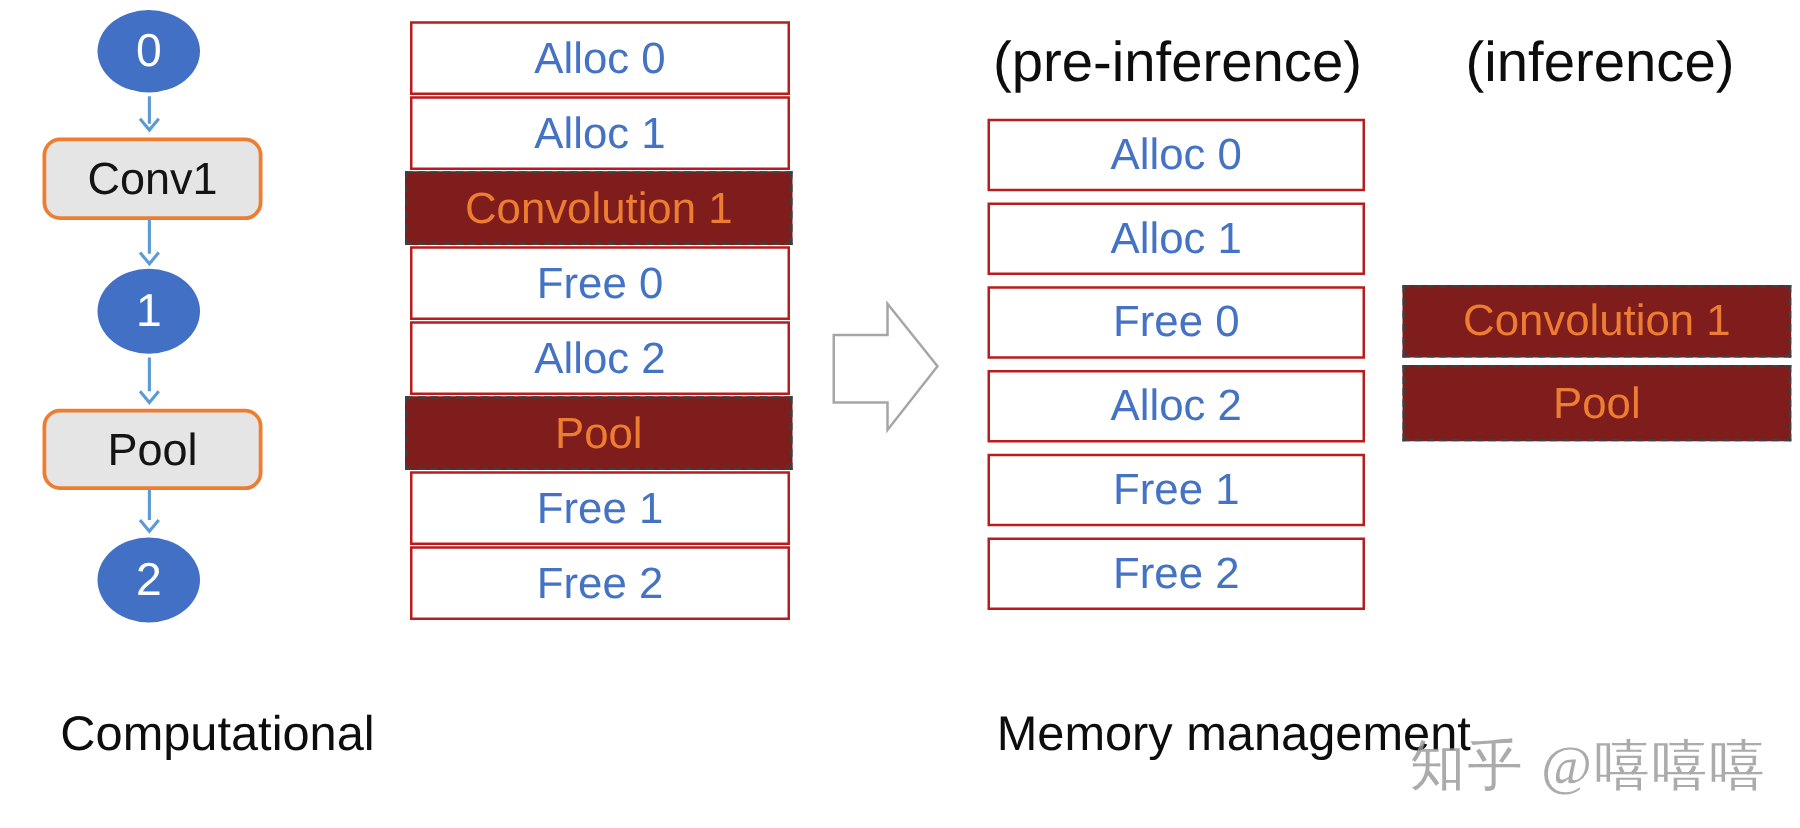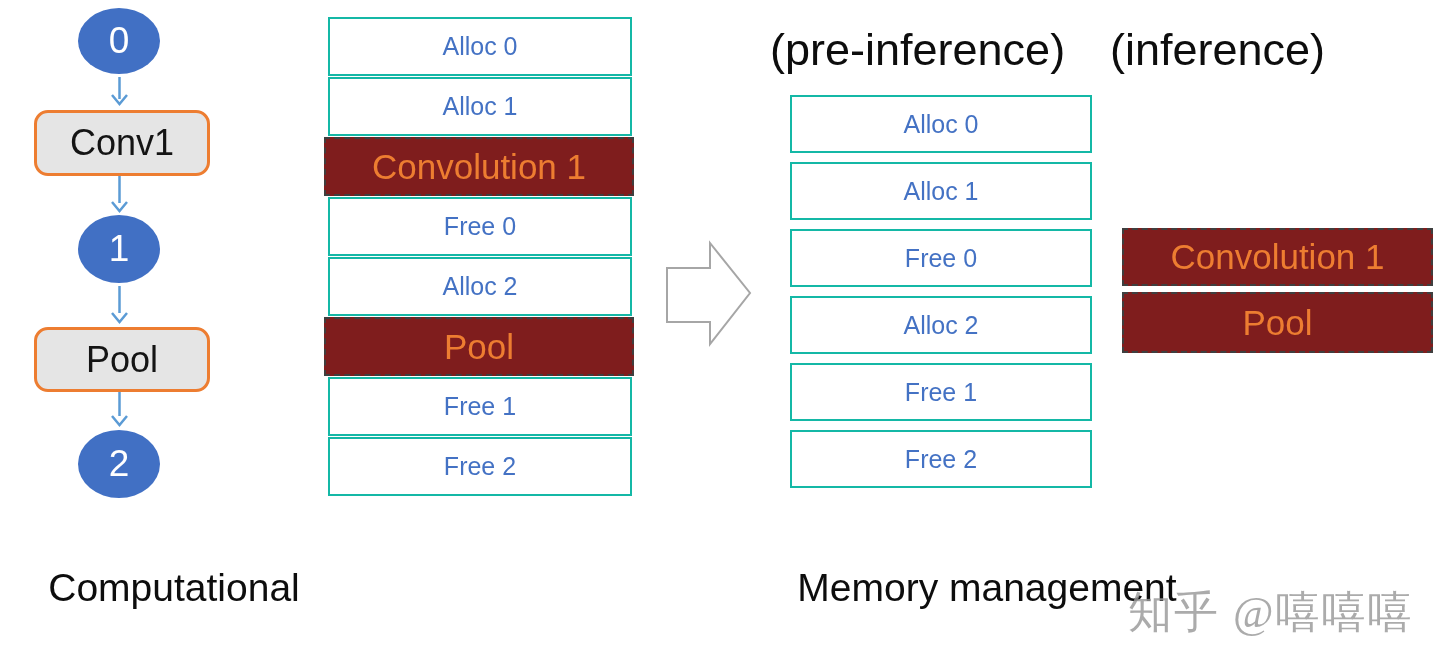--- a/index.html
+++ b/index.html
@@ -11,31 +11,31 @@
     position:absolute;border-radius:50%;background:#4170C4;color:#ffffff;
     display:flex;align-items:center;justify-content:center;
     font-size:37px;
   }
   .op-box{
     position:absolute;border:3.5px solid #ED7D31;border-radius:14px;background:#e5e5e5;
     display:flex;align-items:center;justify-content:center;
     font-size:36px;color:#141414;
   }
   .mem-row{
-    position:absolute;border:2px solid #14b8a6;background:#ffffff;
+    position:absolute;border:2px solid #b91c1c;background:#ffffff;
     display:flex;align-items:center;justify-content:center;
-    font-size:25px;color:#4472C4;
+    font-size:35px;color:#4472C4;
   }
   .compute-row{
     position:absolute;border:2px dashed #3F3F3F;background:#7f1d1d;
     display:flex;align-items:center;justify-content:center;
     font-size:35px;color:#ED7D31;
   }
   .col-header{
-    position:absolute;font-size:45px;color:#0d0d0d;white-space:nowrap;
+    position:absolute;font-size:45px;color:#0d0d0d;text-align:center;white-space:nowrap;
   }
   .caption{
     position:absolute;font-size:39px;line-height:49px;color:#0d0d0d;text-align:center;white-space:nowrap;margin-left:42px;
   }
   .edges{position:absolute;left:0;top:0;pointer-events:none;}
   .watermark{
     position:absolute;font-size:44px;color:rgba(152,152,152,0.82);
     white-space:nowrap;letter-spacing:2px;font-family:Liberation Serif, serif;
   }
 </style>

